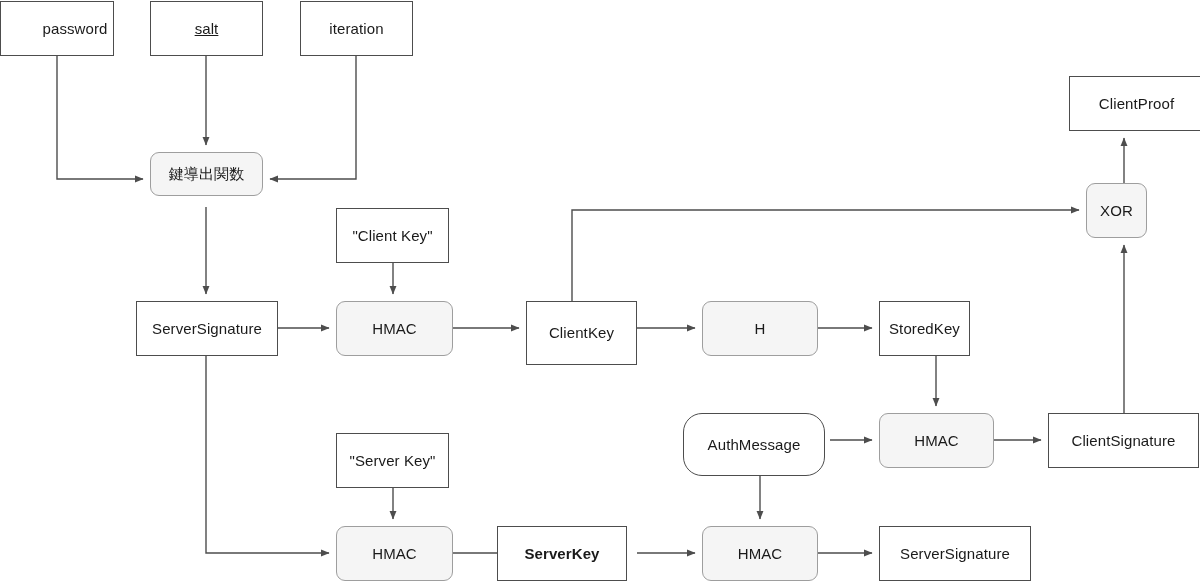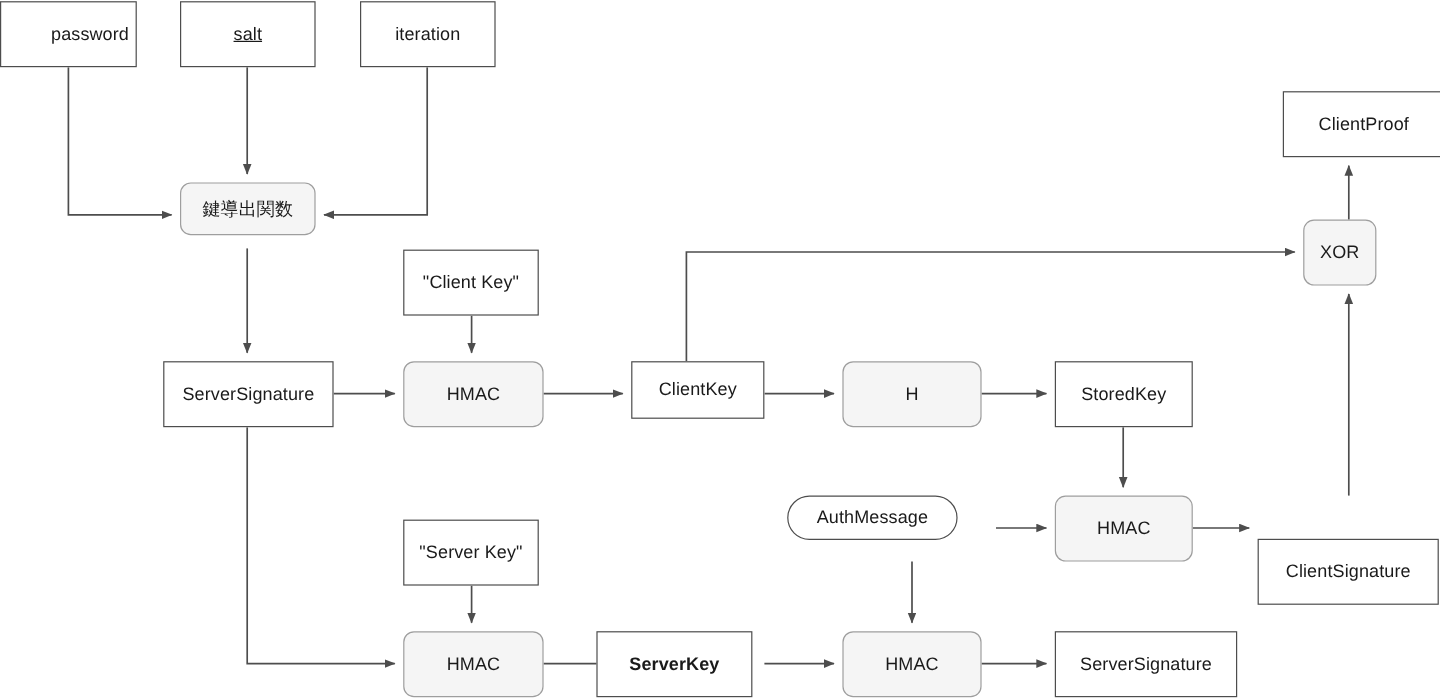--- a/index.html
+++ b/index.html
@@ -125,36 +125,36 @@
       </div>
       <div class="node rect" style="left: 336px; top: 208px; width: 113px; height: 55px;">
         <span class="node-label">"Client Key"</span>
       </div>
       <div class="node rect" style="left: 136px; top: 301px; width: 142px; height: 55px;">
         <span class="node-label">ServerSignature</span>
       </div>
       <div class="node rounded" style="left: 336px; top: 301px; width: 117px; height: 55px;">
         <span class="node-label">HMAC</span>
       </div>
-      <div class="node rect" style="left: 526px; top: 301px; width: 111px; height: 48px;">
+      <div class="node rect" style="left: 526px; top: 301px; width: 111px; height: 64px;">
         <span class="node-label">ClientKey</span>
       </div>
       <div class="node rounded" style="left: 702px; top: 301px; width: 116px; height: 55px;">
         <span class="node-label">H</span>
       </div>
-      <div class="node rect" style="left: 879px; top: 301px; width: 115px; height: 55px;">
+      <div class="node rect" style="left: 879px; top: 301px; width: 91px; height: 55px;">
         <span class="node-label">StoredKey</span>
       </div>
-      <div class="node rect" style="left: 656px; top: 413px; width: 142px; height: 37px; border-radius: 19px;">
+      <div class="node rect" style="left: 683px; top: 413px; width: 142px; height: 63px; border-radius: 19px;">
         <span class="node-label">AuthMessage</span>
       </div>
       <div class="node rounded" style="left: 879px; top: 413px; width: 115px; height: 55px;">
         <span class="node-label">HMAC</span>
       </div>
-      <div class="node rect" style="left: 1048px; top: 413px; width: 151px; height: 55px; margin-top: 36px;">
+      <div class="node rect" style="left: 1048px; top: 413px; width: 151px; height: 55px;">
         <span class="node-label">ClientSignature</span>
       </div>
       <div class="node rect" style="left: 336px; top: 433px; width: 113px; height: 55px;">
         <span class="node-label">"Server Key"</span>
       </div>
       <div class="node rounded" style="left: 336px; top: 526px; width: 117px; height: 55px;">
         <span class="node-label">HMAC</span>
       </div>
       <div class="node rect" style="left: 497px; top: 526px; width: 130px; height: 55px; font-weight: bold;">
         <span class="node-label">ServerKey</span>

